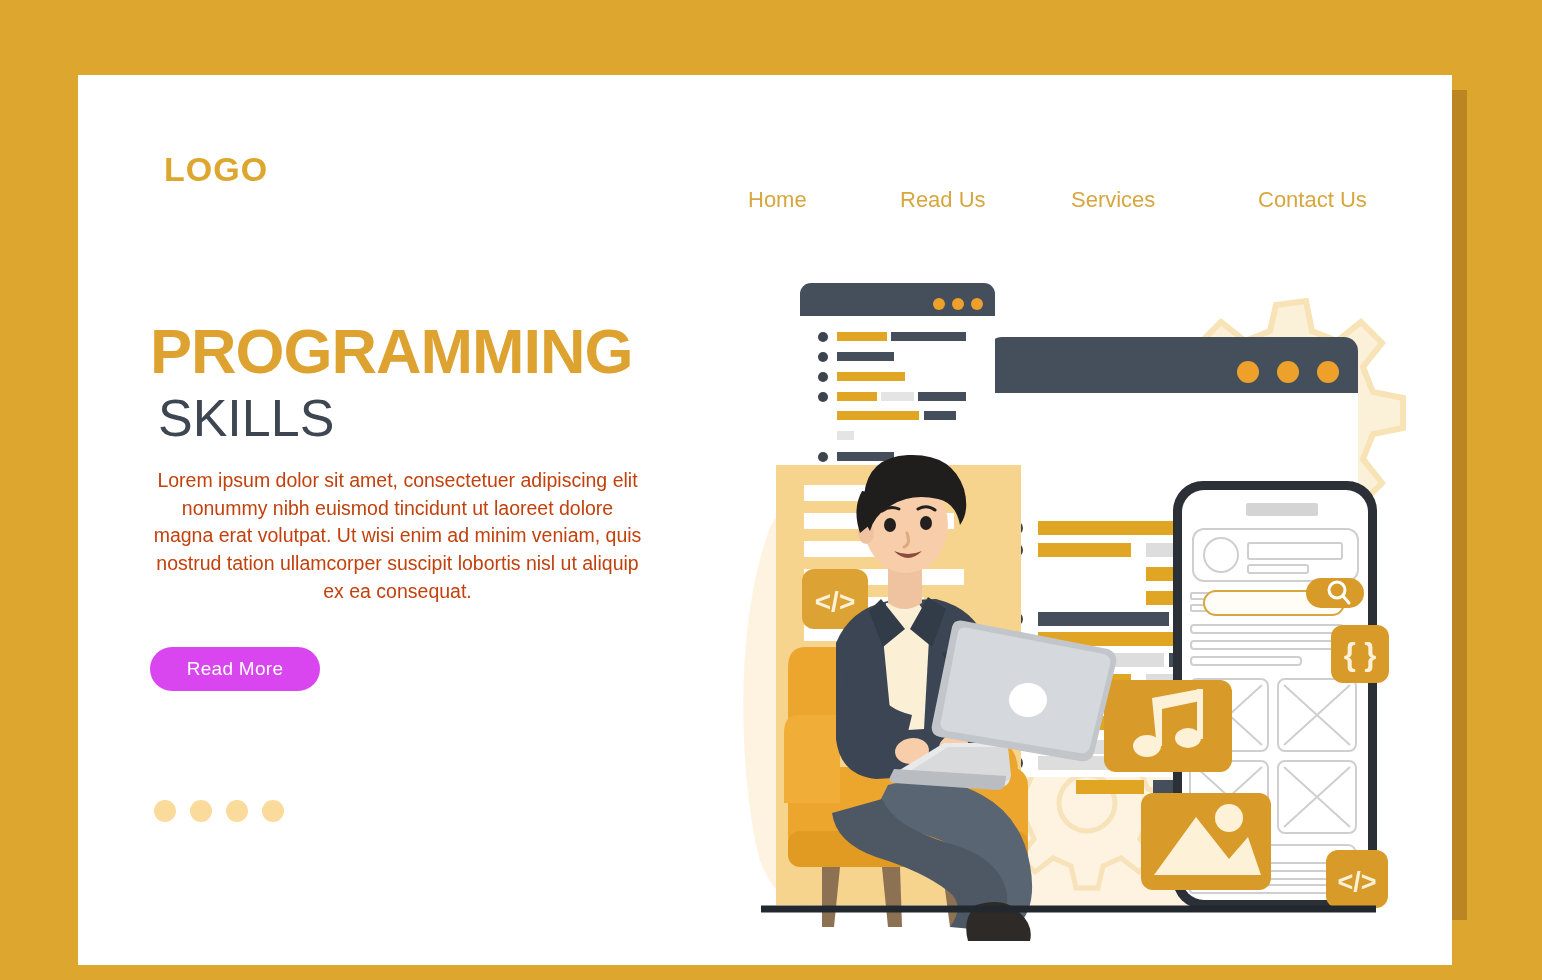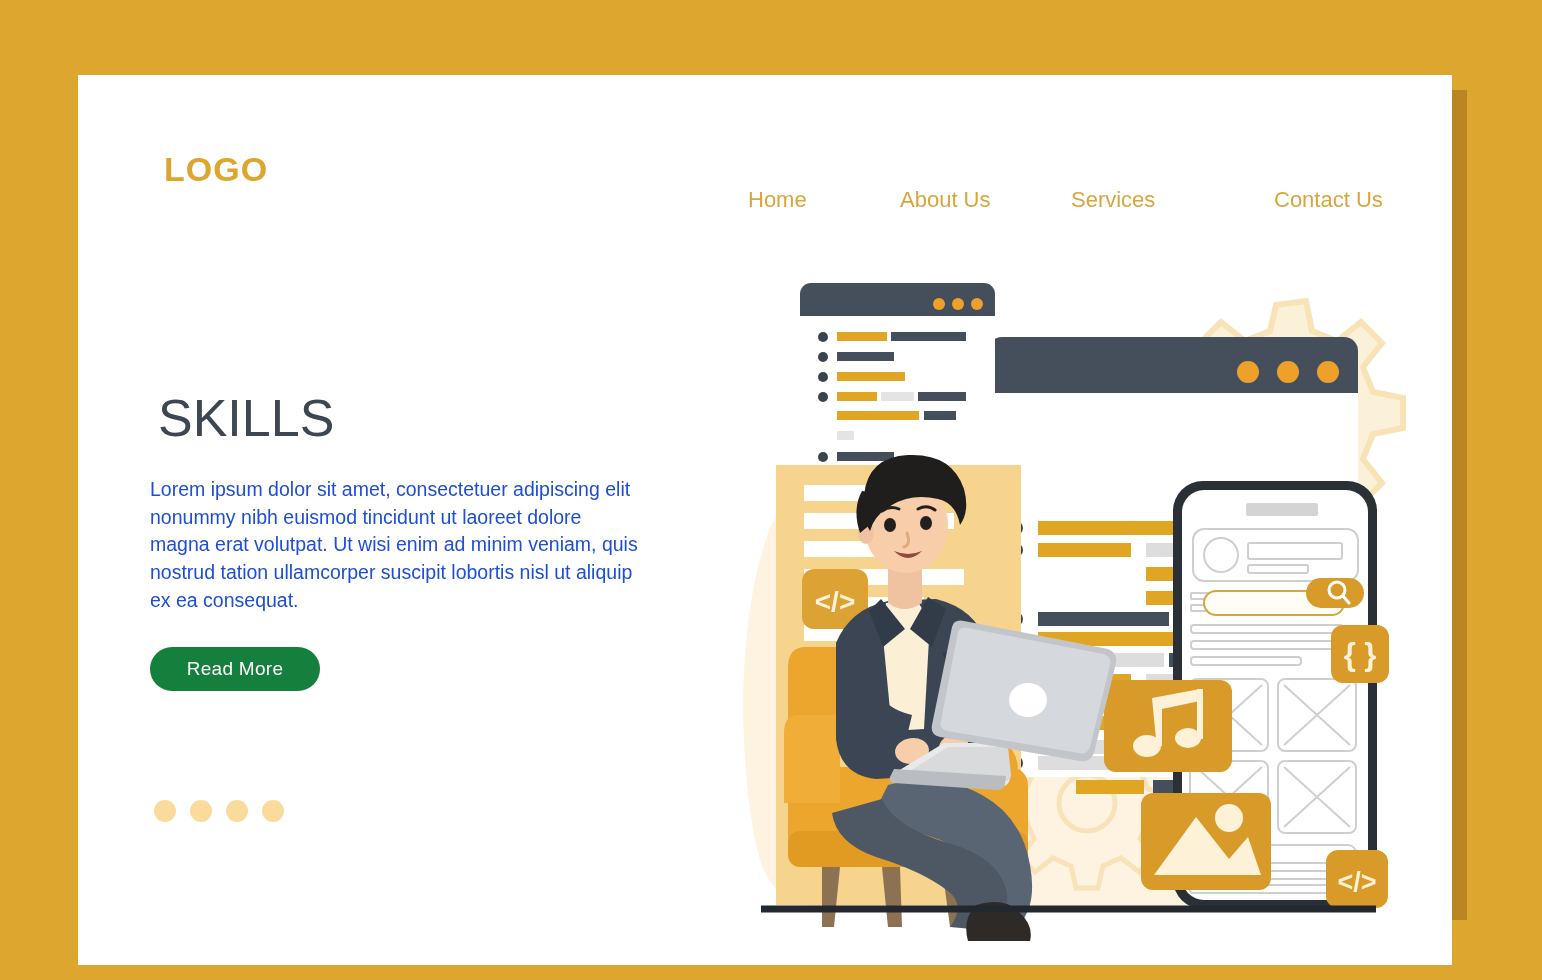--- a/index.html
+++ b/index.html
@@ -28,40 +28,40 @@
   .nav{
     position:absolute;left:650px;top:82px;width:680px;height:34px;margin-top:30px;
   }
   .nav-item{
     position:absolute;top:0;font-size:22px;color:#d8a63e;white-space:nowrap;
     cursor:pointer;
   }
   .nav-item.n0{left:20px;}
   .nav-item.n1{left:172px;}
   .nav-item.n2{left:343px;}
-  .nav-item.n3{left:546px;text-align:right;}
+  .nav-item.n3{left:530px;text-align:right;}
 
   
   .h1{
     position:absolute;left:72px;top:245px;
     font-size:63px;font-weight:bold;color:#dda230;letter-spacing:-1px;
     line-height:1;white-space:nowrap;
   }
   .h2{
     position:absolute;left:80px;top:317px;
     font-size:52px;font-weight:400;color:#3e4652;letter-spacing:0px;
     line-height:1;white-space:nowrap;
   }
   .lede{
-    position:absolute;left:72px;top:401px;width:495px;
-    font-size:19.5px;line-height:1.42;color:#1d4ed8;
+    position:absolute;left:72px;top:392px;width:495px;
+    font-size:19.5px;line-height:1.42;color:#c2410c;text-align:center;
   }
   .btn{
     position:absolute;left:72px;top:572px;width:170px;height:44px;
-    background:#15803d;border-radius:23px;border:none;
+    background:#d946ef;border-radius:23px;border:none;
     color:#ffffff;font-size:19px;font-family:"Liberation Sans",sans-serif;
     cursor:pointer;letter-spacing:.3px;
   }
   .dots{position:absolute;left:76px;top:725px;width:140px;height:22px;}
   .dot{
     position:absolute;top:0;width:22px;height:22px;border-radius:50%;
     background:#fbdb9b;cursor:pointer;
   }
   .dot.d0{left:0;}.dot.d1{left:36px;}.dot.d2{left:72px;}.dot.d3{left:108px;}
 
@@ -75,25 +75,26 @@
 <div class="stage">
 
   <div class="card-shadow"></div>
 
   <div class="card">
 
     <div class="logo">LOGO</div>
 
     <div class="nav">
       <div class="nav-item n0">Home</div>
-      <div class="nav-item n1">About Us</div>
+      <div class="nav-item n1">Read Us</div>
       <div class="nav-item n2">Services</div>
       <div class="nav-item n3">Contact Us</div>
     </div>
 
+    <div class="h1">PROGRAMMING</div>
     <div class="h2">SKILLS</div>
     <div class="lede">Lorem ipsum dolor sit amet, consectetuer adipiscing elit nonummy nibh euismod tincidunt ut laoreet dolore magna erat volutpat. Ut wisi enim ad minim veniam, quis nostrud tation ullamcorper suscipit lobortis nisl ut aliquip ex ea consequat.</div>
 
     <button class="btn">Read More</button>
 
     <div class="dots">
       <span class="dot d0"></span>
       <span class="dot d1"></span>
       <span class="dot d2"></span>
       <span class="dot d3"></span>

